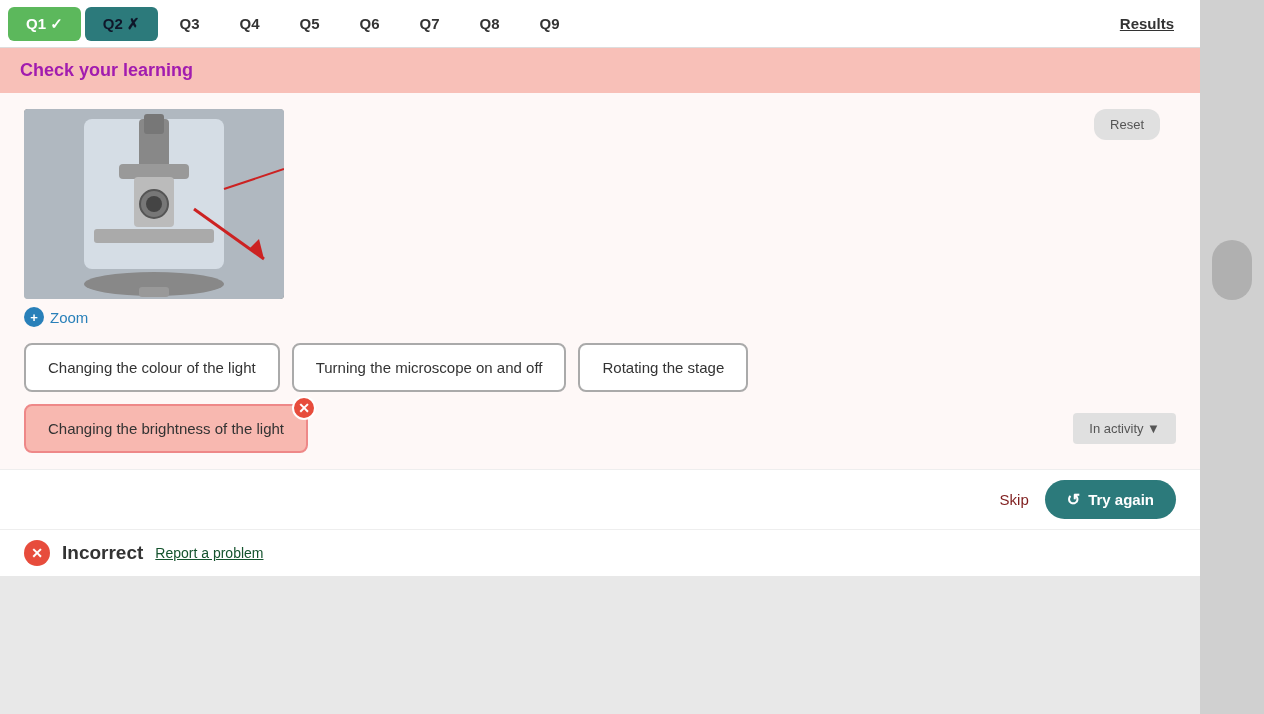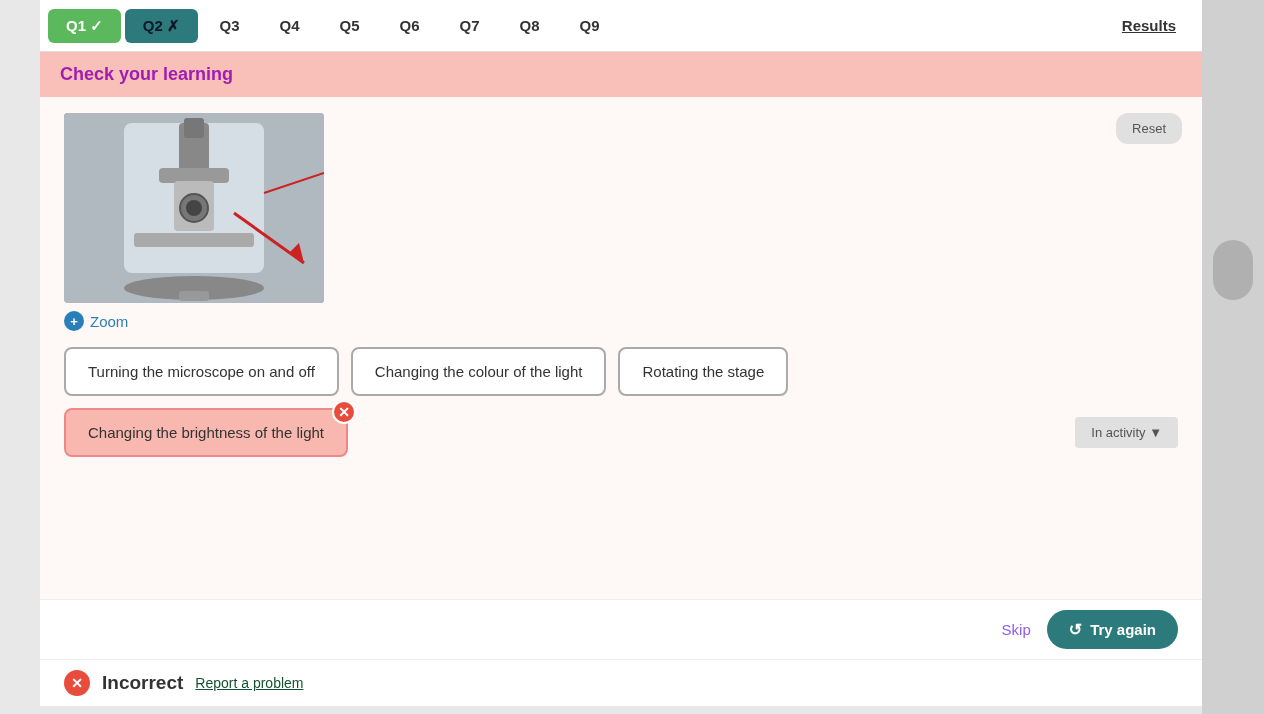--- a/index.html
+++ b/index.html
@@ -7,26 +7,25 @@
       font-family: Arial, sans-serif;
       background: #e8e8e8;
       width: 1264px;
       height: 714px;
       overflow: hidden;
       display: flex;
     }
 
     .main-container {
       width: 1200px;
-      height: 706px;
+      height: 576px;
       background: white;
       display: flex;
       flex-direction: column;
       position: relative;
-      margin-left: 40px;
     }
 
     
     .tab-bar {
       display: flex;
       align-items: center;
       background: white;
       border-bottom: 1px solid #ddd;
       padding: 0 8px;
       height: 52px;
@@ -77,21 +76,21 @@
       flex: 1;
       padding: 16px 24px;
       position: relative;
       background: #fef8f7;
     }
 
     
     .top-right-btn {
       position: absolute;
       top: 16px;
-      right: 20px;
+      right: 40px;
       background: #e0e0e0;
       border: none;
       border-radius: 12px;
       padding: 8px 16px;
       font-size: 13px;
       color: #555;
       cursor: pointer;
     }
 
     
@@ -219,21 +218,21 @@
       padding: 10px 24px;
       background: white;
       border-top: 1px solid #eee;
       gap: 16px;
     }
 
     .skip-btn {
       background: transparent;
       border: none;
       font-size: 15px;
-      color: #8b5cf6;
+      color: #7f1d1d;
       cursor: pointer;
       font-weight: 500;
     }
 
     .try-again-btn {
       background: #2c7a7b;
       color: white;
       border: none;
       border-radius: 24px;
       padding: 10px 22px;
@@ -357,22 +356,22 @@
         <a class="zoom-link">
           <div class="zoom-icon">+</div>
           <span>Zoom</span>
         </a>
       </div>
     </div>
 
 
     <div class="answers-grid">
       <div class="answers-row">
+        <button class="answer-btn">Changing the colour of the light</button>
         <button class="answer-btn">Turning the microscope on and off</button>
-        <button class="answer-btn">Changing the colour of the light</button>
         <button class="answer-btn">Rotating the stage</button>
       </div>
       <div class="answers-row">
         <button class="answer-btn wrong-selected">
           <span>Changing the brightness of the light</span>
           <span class="x-badge">✕</span>
         </button>
 
         <button style="margin-left: auto; background:#e0e0e0; border:none; border-radius:4px; padding:8px 16px; font-size:13px; color:#555; cursor:pointer;">In activity ▼</button>
       </div>

